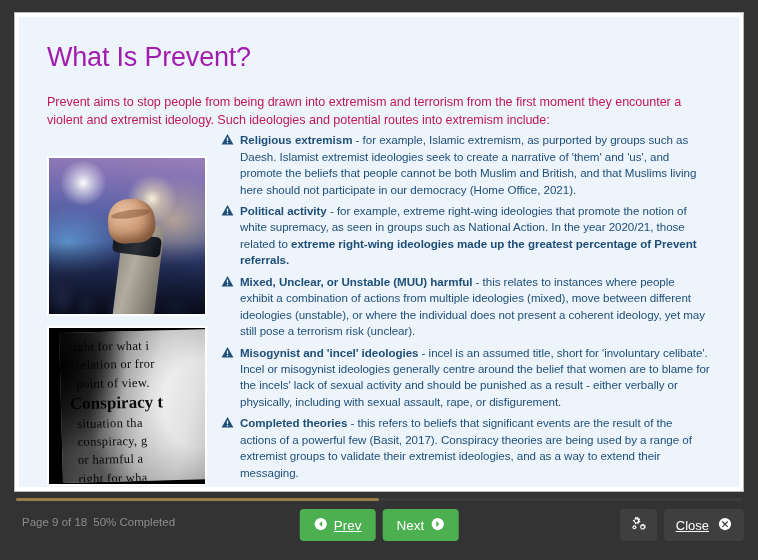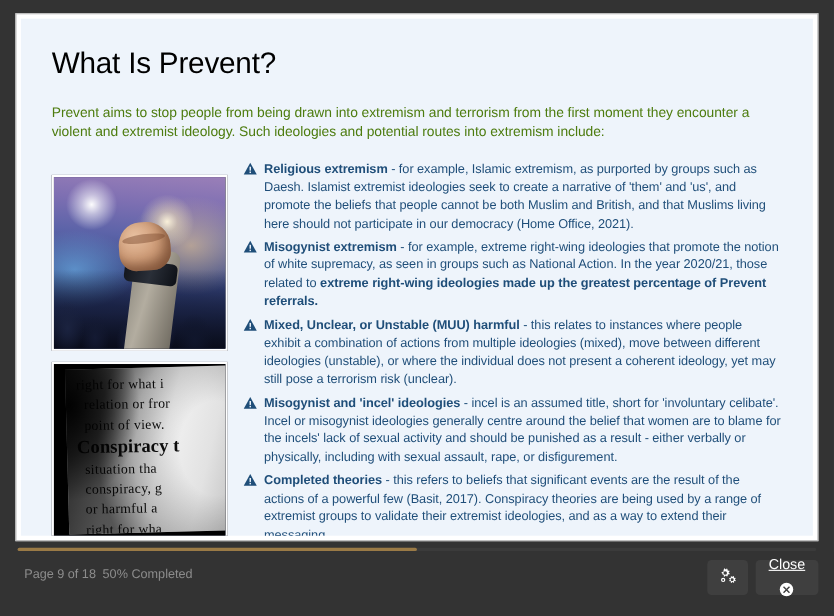--- a/index.html
+++ b/index.html
@@ -36,40 +36,40 @@
     background: #eef4fb;
     padding: 24px 28px 14px 28px;
     overflow: hidden;
     position: relative;
   }
 
   
   .page-title {
     font-size: 27px;
     font-weight: 400;
-    color: #000000;
+    color: #a21caf;
     letter-spacing: -0.2px;
     line-height: 1.2;
     margin-bottom: 21px;
   }
 
   
   .intro {
     font-size: 12.6px;
     line-height: 1.38;
-    color: #4d7c0f;
-    margin-bottom: 16px;
+    color: #be185d;
+    margin-bottom: 2px;
     letter-spacing: -0.05px;
   }
 
   
   .body-row {
     display: flex;
     gap: 14px;
-    align-items: center;
+    align-items: flex-end;
   }
 
   .media-col {
     flex: 0 0 160px;
     display: flex;
     flex-direction: column;
     gap: 10px;
     padding-top: 3px;
   }
 
@@ -294,21 +294,20 @@
     gap: 9px;
     background: #3f3f3f;
     color: #ffffff;
     border: none;
     border-radius: 4px;
     height: 32px;
     padding: 0 12px;
     font-size: 13px;
     font-family: "Liberation Sans", sans-serif;
     cursor: pointer;
-    flex-direction: column;
   }
   .btn-dark.icon-only { width: 37px; padding: 0; }
   .btn-dark .lbl { text-decoration: underline; }
 </style>
 </head>
 <body>
 
 <div id="app">
 
   <div class="slide-card">
@@ -366,21 +365,21 @@
           </div>
 
           <div class="bullet">
             <span class="warn-icon">
               <svg width="13" height="13" viewBox="0 0 16 16">
                   <path d="M8 1.2 15.3 14.3H0.7z" fill="#1f4e79"></path>
                   <rect x="7.2" y="5.6" width="1.6" height="4.4" fill="#eef4fb"></rect>
                   <rect x="7.2" y="11" width="1.6" height="1.7" fill="#eef4fb"></rect>
                 </svg>
             </span>
-            <span class="bullet-text"><b>Misogynist extremism</b><span> - for example, extreme right-wing ideologies that promote the notion of white supremacy, as seen in groups such as National Action. In the year 2020/21, those related to </span><b>extreme right-wing ideologies made up the greatest percentage of Prevent referrals.</b></span>
+            <span class="bullet-text"><b>Political activity</b><span> - for example, extreme right-wing ideologies that promote the notion of white supremacy, as seen in groups such as National Action. In the year 2020/21, those related to </span><b>extreme right-wing ideologies made up the greatest percentage of Prevent referrals.</b></span>
           </div>
 
           <div class="bullet">
             <span class="warn-icon">
               <svg width="13" height="13" viewBox="0 0 16 16">
                   <path d="M8 1.2 15.3 14.3H0.7z" fill="#1f4e79"></path>
                   <rect x="7.2" y="5.6" width="1.6" height="4.4" fill="#eef4fb"></rect>
                   <rect x="7.2" y="11" width="1.6" height="1.7" fill="#eef4fb"></rect>
                 </svg>
             </span>
@@ -417,20 +416,40 @@
   <div class="progress-track">
     <div class="progress-fill" id="progress-fill" style="width: 50%;"></div>
   </div>
 
   <div class="footer">
 
     <div class="footer-status">
       <span>Page 9 of 18</span><span class="sep"></span><span>50% Completed</span>
     </div>
 
+    <div class="nav-group">
+      <button class="btn-nav prev">
+        <span>
+          <svg width="14" height="14" viewBox="0 0 16 16">
+              <circle cx="8" cy="8" r="7" fill="#ffffff"></circle>
+              <path d="M9.6 4.6 6.2 8l3.4 3.4z" fill="#4caf50"></path>
+            </svg>
+        </span>
+        <span class="lbl">Prev</span>
+      </button>
+      <button class="btn-nav next">
+        <span class="lbl">Next</span>
+        <span>
+          <svg width="14" height="14" viewBox="0 0 16 16">
+              <circle cx="8" cy="8" r="7" fill="#ffffff"></circle>
+              <path d="M6.4 4.6 9.8 8l-3.4 3.4z" fill="#4caf50"></path>
+            </svg>
+        </span>
+      </button>
+    </div>
 
     <div class="right-group">
       <button class="btn-dark icon-only">
         <span>
           <svg width="17" height="16" viewBox="0 0 20 18">
             <g fill="#ffffff">
               <path d="M7.2 1.2 8.3 1.5l.5-1 1.2.5-.3 1.1.8.8 1.1-.3.5 1.2-1 .5.2 1.1 1 .5-.5 1.2-1.1-.3-.8.8.3 1.1-1.2.5-.5-1-1.1.2-.5 1-1.2-.5.3-1.1-.8-.8-1.1.3L3.6 7.4l1-.5-.2-1.1-1-.5.5-1.2 1.1.3.8-.8-.3-1.1L6.7.1z"></path>
               <circle cx="7.4" cy="5.3" r="1.9" fill="#3f3f3f"></circle>
               <path d="M14.6 9.2l.9.3.4-.8 1 .4-.2.9.6.7.9-.3.4 1-.8.4.1.9.8.4-.4 1-.9-.2-.7.6.3.9-1 .4-.4-.8-.9.2-.4.8-1-.4.2-.9-.6-.7-.9.3-.4-1 .8-.4-.1-.9-.8-.4.4-1 .9.2.7-.6-.3-.9 1-.4z"></path>
               <circle cx="14.8" cy="12.6" r="1.6" fill="#3f3f3f"></circle>

